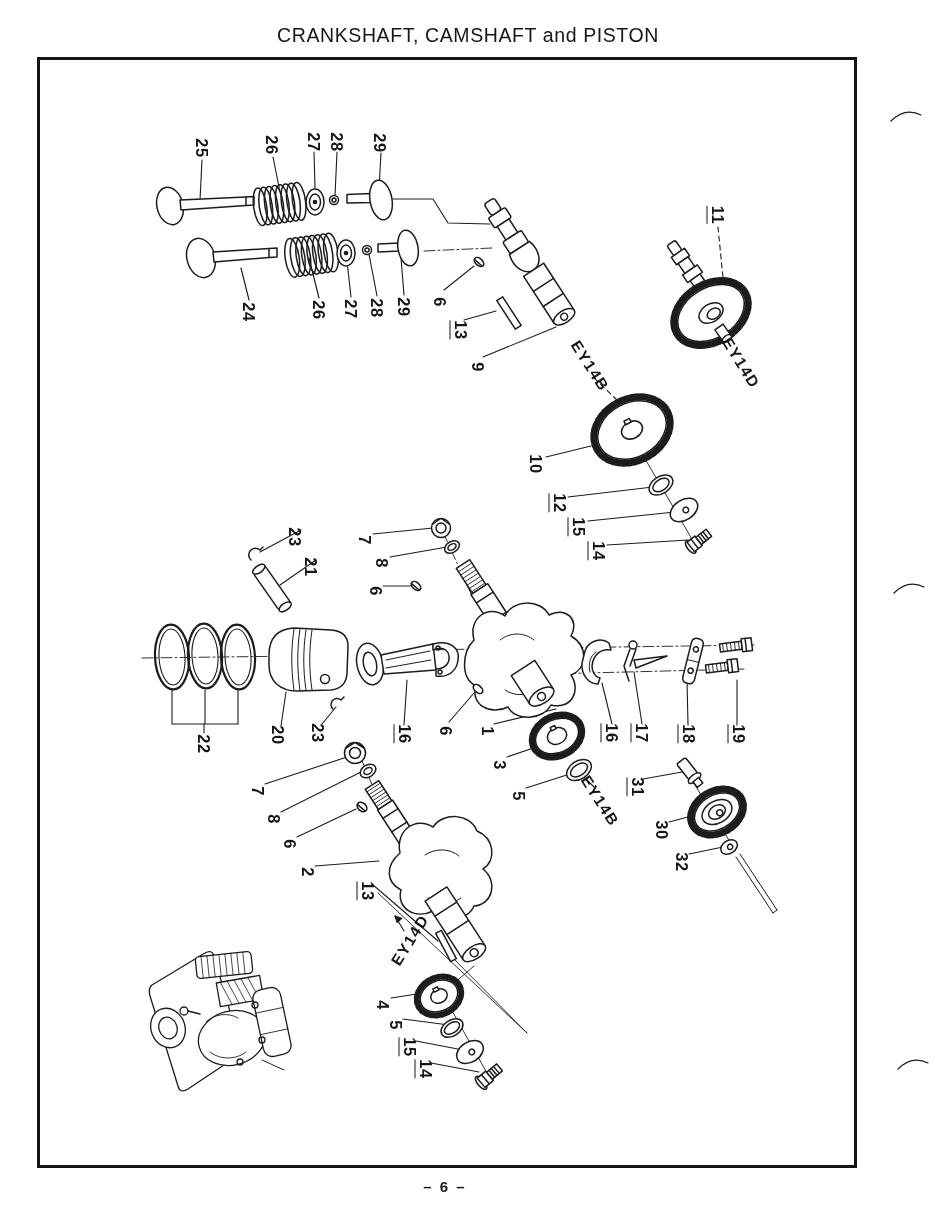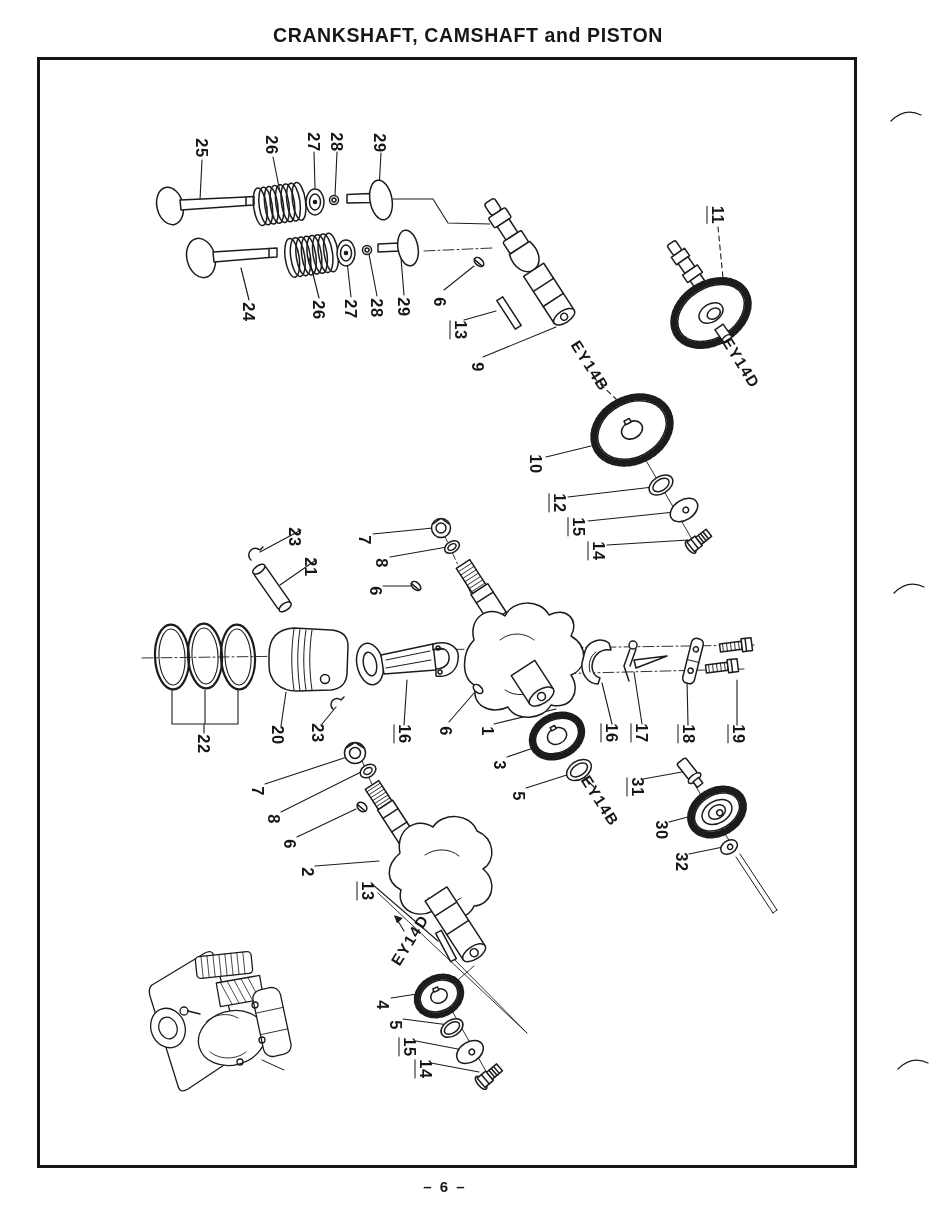--- a/index.html
+++ b/index.html
@@ -1,19 +1,19 @@
 <!DOCTYPE html>
 <html><head>
 <meta charset="utf-8">
 <style>
   html,body{margin:0;padding:0;background:#e8e8e8;}
   .page{position:relative;width:936px;height:1210px;background:#ffffff;overflow:hidden;
         font-family:"Liberation Sans", sans-serif;color:#161616;}
   .title{position:absolute;left:0;top:24px;width:100%;text-align:center;
-         font-size:19.5px;font-weight:bold;letter-spacing:.6px;white-space:pre;}
+         font-size:19.5px;font-weight:normal;letter-spacing:.6px;white-space:pre;}
   .pageno{position:absolute;left:0;top:1178px;width:890px;text-align:center;
           font-size:15px;font-weight:bold;letter-spacing:2px;}
   .frame{position:absolute;left:37px;top:57px;width:820px;height:1111px;
          border:3px solid #151515;box-sizing:border-box;}
   svg.art{position:absolute;left:0;top:0;}
   svg.art *{vector-effect:non-scaling-stroke;}
   .callout{position:absolute;transform:translate(-50%,-50%) rotate(90deg);
            font-size:16.5px;font-weight:600;letter-spacing:.5px;line-height:1;
            white-space:nowrap;}
   .callout.u{border-bottom:1.7px solid #161616;padding-bottom:1.5px;}

